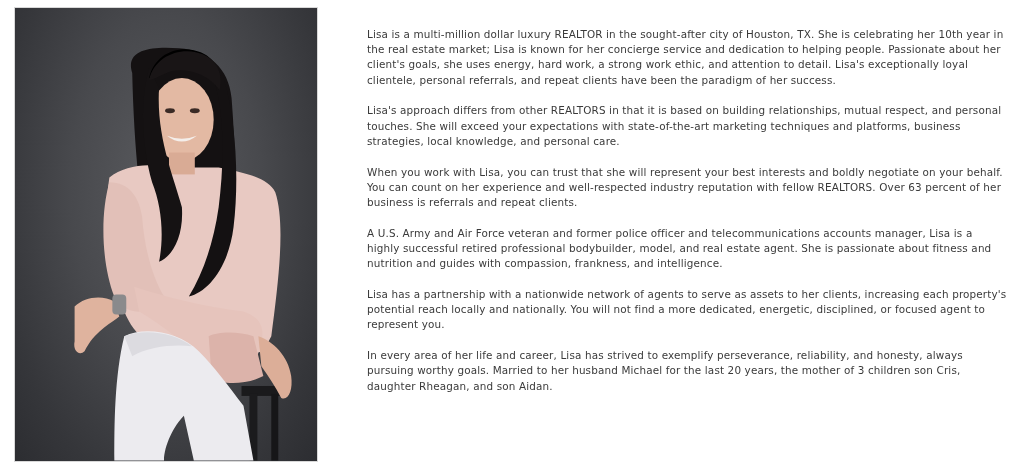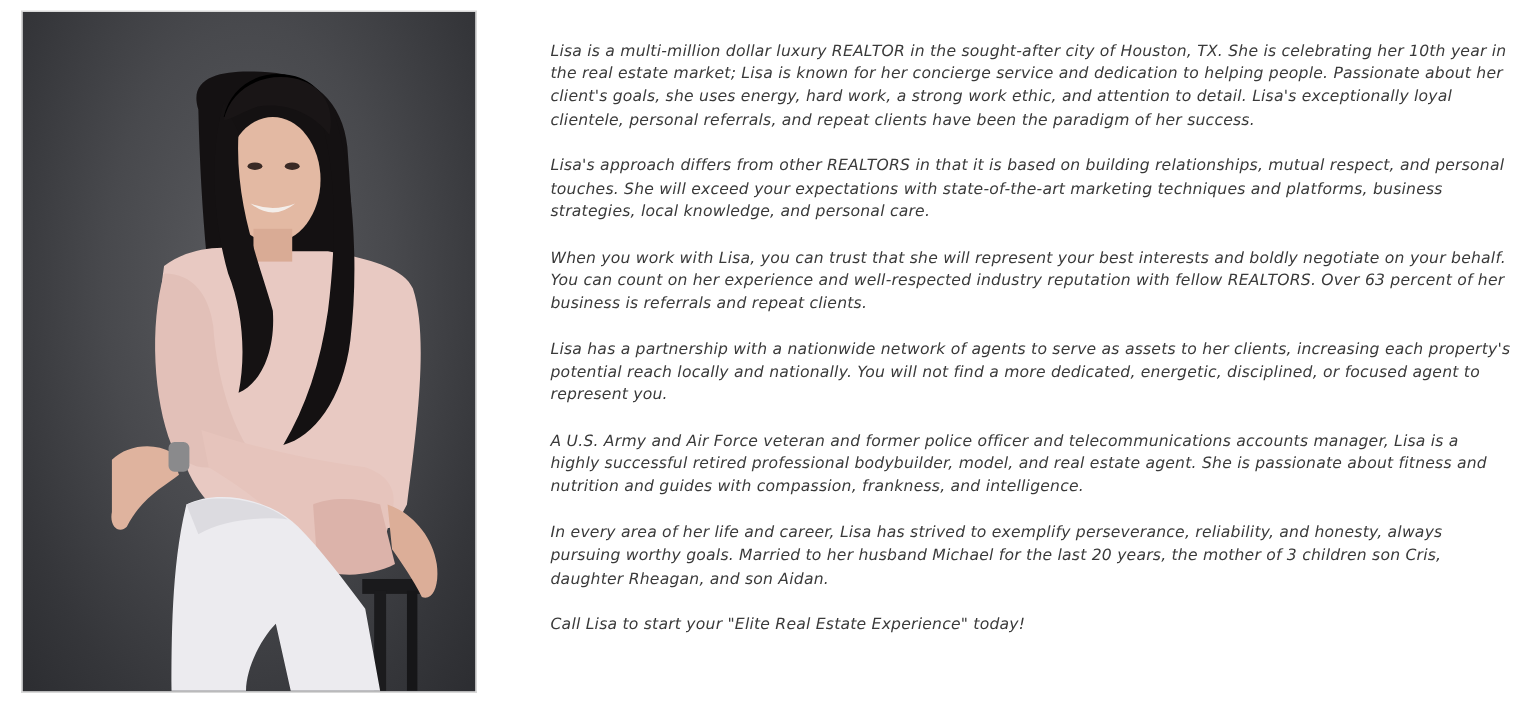--- a/index.html
+++ b/index.html
@@ -51,21 +51,20 @@
     .bio {
       margin-top: 19px;
     }
     .bio p {
       font-family: "DejaVu Sans", "Liberation Sans", sans-serif;
       font-size: 10.4px;
       line-height: 15.2px;
       color: #3a3a3a;
       margin: 0 0 15.6px 0;
       letter-spacing: 0.15px;
-      font-style: italic;
     }
   </style>
 </head>
 <body>
 
 <div class="page">
 
   <div class="photo-frame" title="Portrait of Lisa Marie seated on a stool, wearing a pink blouse and white pants against a gray backdrop">
     <svg viewBox="0 0 304 455" xmlns="http://www.w3.org/2000/svg">
 
@@ -107,20 +106,19 @@
       <path d="M110 330 C 130 320, 165 325, 185 345 C 200 360, 215 380, 230 400 L 240 455 L 180 455 L 170 410 C 160 420, 150 440, 150 455 L 100 455 C 100 420, 100 370, 110 330 Z" fill="#ecebef"></path>
       <path d="M110 330 C 130 322, 160 326, 178 340 C 160 338, 135 340, 118 350 Z" fill="#dcdbe0"></path>
     </svg>
   </div>
 
   <div class="content">
     <div class="bio">
       <p>Lisa is a multi-million dollar luxury REALTOR in the sought-after city of Houston, TX. She is celebrating her 10th year in the real estate market; Lisa is known for her concierge service and dedication to helping people. Passionate about her client's goals, she uses energy, hard work, a strong work ethic, and attention to detail. Lisa's exceptionally loyal clientele, personal referrals, and repeat clients have been the paradigm of her success.</p>
       <p>Lisa's approach differs from other REALTORS in that it is based on building relationships, mutual respect, and personal touches. She will exceed your expectations with state-of-the-art marketing techniques and platforms, business strategies, local knowledge, and personal care.</p>
       <p>When you work with Lisa, you can trust that she will represent your best interests and boldly negotiate on your behalf. You can count on her experience and well-respected industry reputation with fellow REALTORS. Over 63 percent of her business is referrals and repeat clients.</p>
+      <p>A U.S. Army and Air Force veteran and former police officer and telecommunications accounts manager, Lisa is a highly successful retired professional bodybuilder, model, and real estate agent. She is passionate about fitness and nutrition and guides with compassion, frankness, and intelligence.</p>
       <p>Lisa has a partnership with a nationwide network of agents to serve as assets to her clients, increasing each property's potential reach locally and nationally. You will not find a more dedicated, energetic, disciplined, or focused agent to represent you.</p>
-      <p>A U.S. Army and Air Force veteran and former police officer and telecommunications accounts manager, Lisa is a highly successful retired professional bodybuilder, model, and real estate agent. She is passionate about fitness and nutrition and guides with compassion, frankness, and intelligence.</p>
       <p>In every area of her life and career, Lisa has strived to exemplify perseverance, reliability, and honesty, always pursuing worthy goals. Married to her husband Michael for the last 20 years, the mother of 3 children son Cris, daughter Rheagan, and son Aidan.</p>
-      <p>Call Lisa to start your "Elite Real Estate Experience" today!</p>
     </div>
   </div>
 
 </div>
 
 </body></html>

